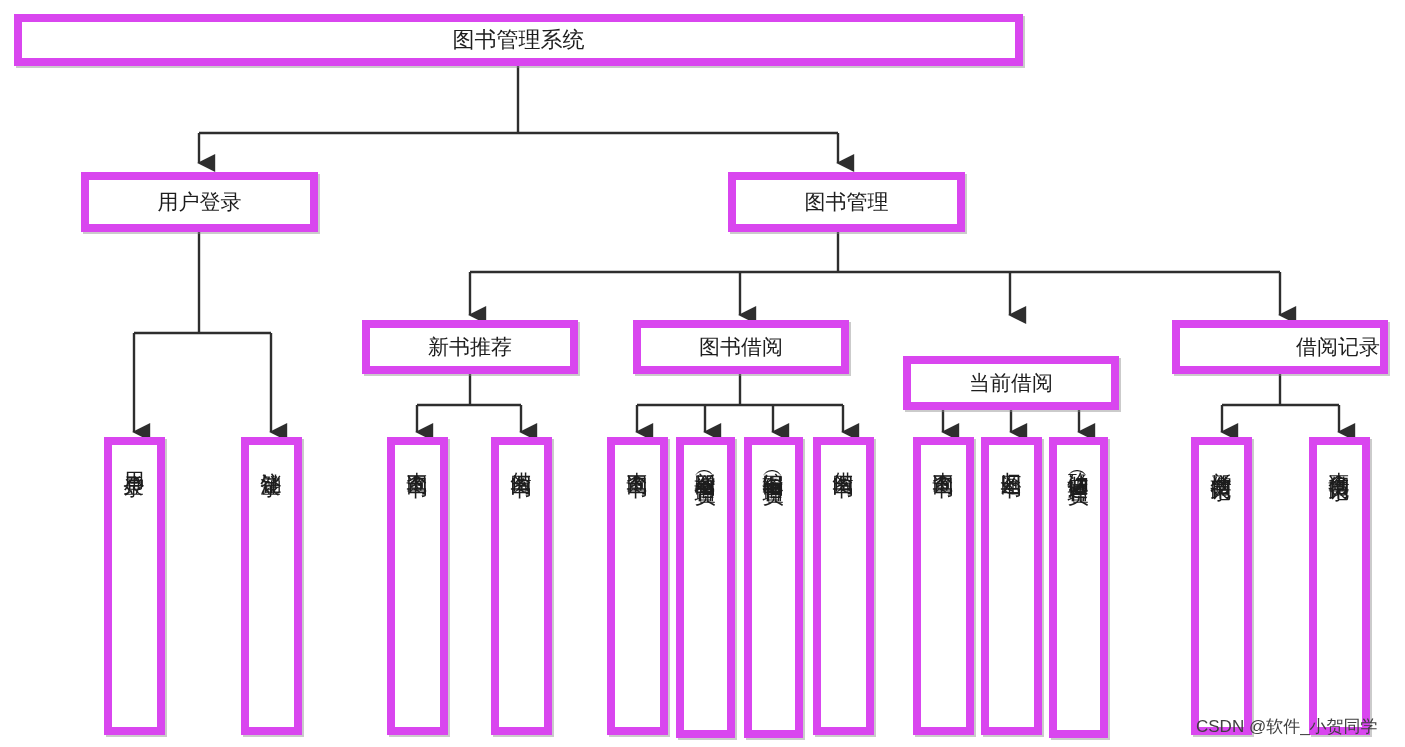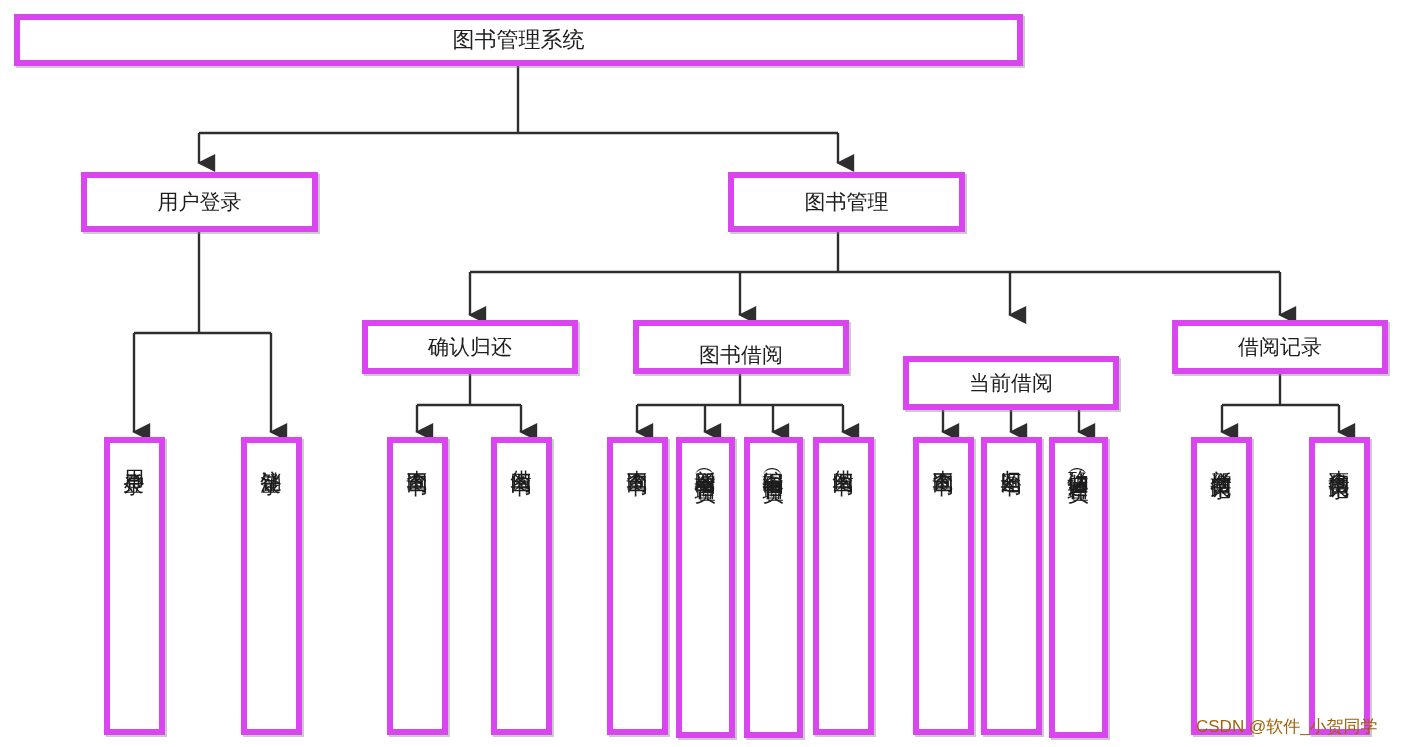--- a/index.html
+++ b/index.html
@@ -20,21 +20,21 @@
     position: absolute;
     left: 0;
     top: 0;
     width: 1405px;
     height: 747px;
     pointer-events: none;
   }
   .node {
     position: absolute;
     box-sizing: border-box;
-    border: 6px solid #d946ef;
+    border: 8px solid #d946ef;
     background: #ffffff;
     display: flex;
     align-items: center;
     justify-content: center;
     box-shadow: 2px 2px 0 rgba(140,140,140,0.45);
     z-index: 2;
   }
   .node .label {
     color: #1d1d1d;
     line-height: 1.18;
@@ -54,21 +54,21 @@
   .node.vert .label {
     writing-mode: vertical-rl;
     text-orientation: upright;
     font-size: 21px;
     letter-spacing: 2px;
     line-height: 1.0;
   }
   .watermark {
     position: absolute;
     font-size: 17px;
-    color: #a16207;
+    color: #404040;
     white-space: nowrap;
     z-index: 5;
     font-family: "Liberation Sans", "DejaVu Sans", sans-serif;
   }
 </style>
 </head>
 <body>
 
 <div id="canvas">
 
@@ -128,32 +128,32 @@
 
   <div class="node horiz" style="left:81px; top:172px; width:237px; height:60px;">
     <span class="label">用户登录</span>
   </div>
 
   <div class="node horiz" style="left:728px; top:172px; width:237px; height:60px;">
     <span class="label">图书管理</span>
   </div>
 
   <div class="node horiz" style="left:362px; top:320px; width:216px; height:54px;">
-    <span class="label">确认归还</span>
-  </div>
-
-  <div class="node horiz" style="left:633px; top:320px; width:216px; height:54px;align-items:flex-end;">
+    <span class="label">新书推荐</span>
+  </div>
+
+  <div class="node horiz" style="left:633px; top:320px; width:216px; height:54px;">
     <span class="label">图书借阅</span>
   </div>
 
   <div class="node horiz" style="left:903px; top:320px; width:216px; height:54px;margin-top:36px;">
     <span class="label">当前借阅</span>
   </div>
 
-  <div class="node horiz" style="left:1172px; top:320px; width:216px; height:54px;">
+  <div class="node horiz" style="left:1172px; top:320px; width:216px; height:54px;justify-content:flex-end;">
     <span class="label">借阅记录</span>
   </div>
 
   <div class="node vert" style="left:104px; top:437px; width:61px; height:298px;">
     <span class="label">用户登录</span>
   </div>
 
   <div class="node vert" style="left:241px; top:437px; width:61px; height:298px;">
     <span class="label">注销登录</span>
   </div>

